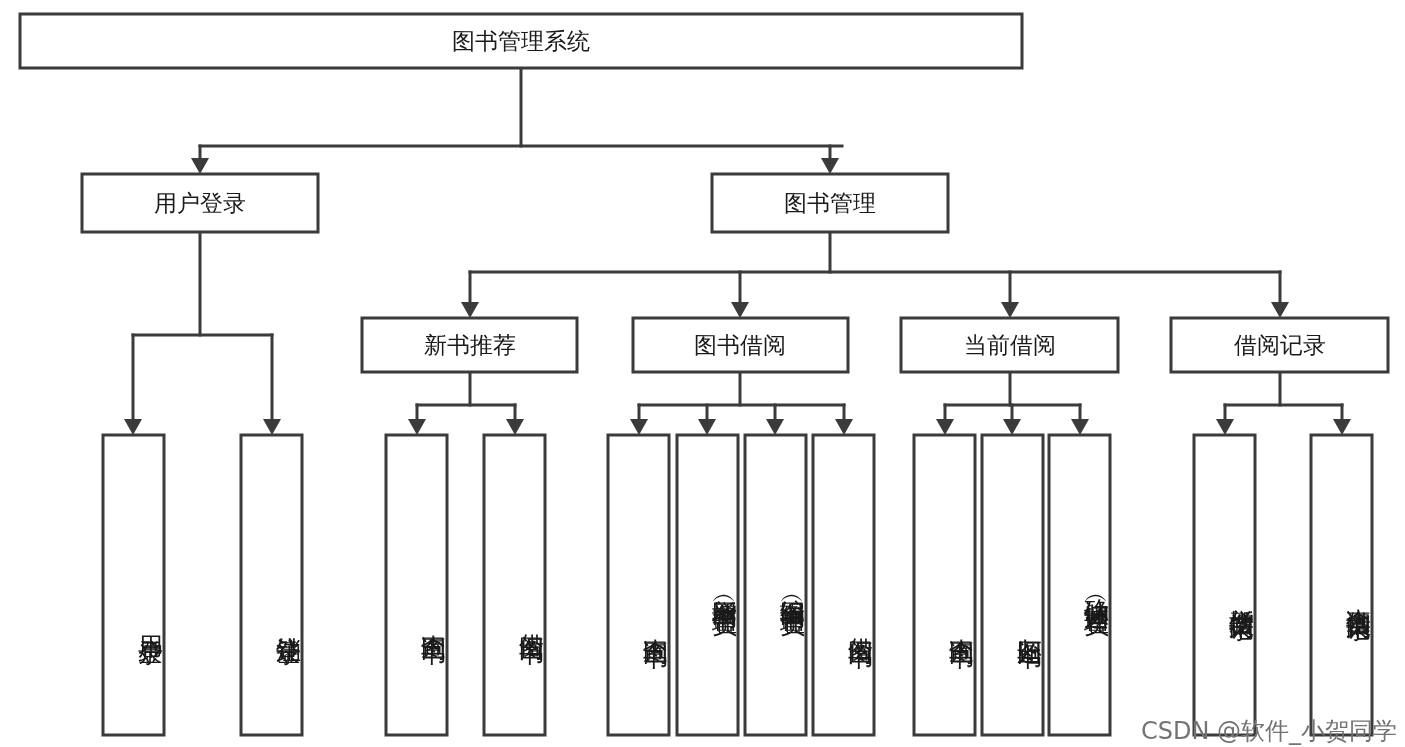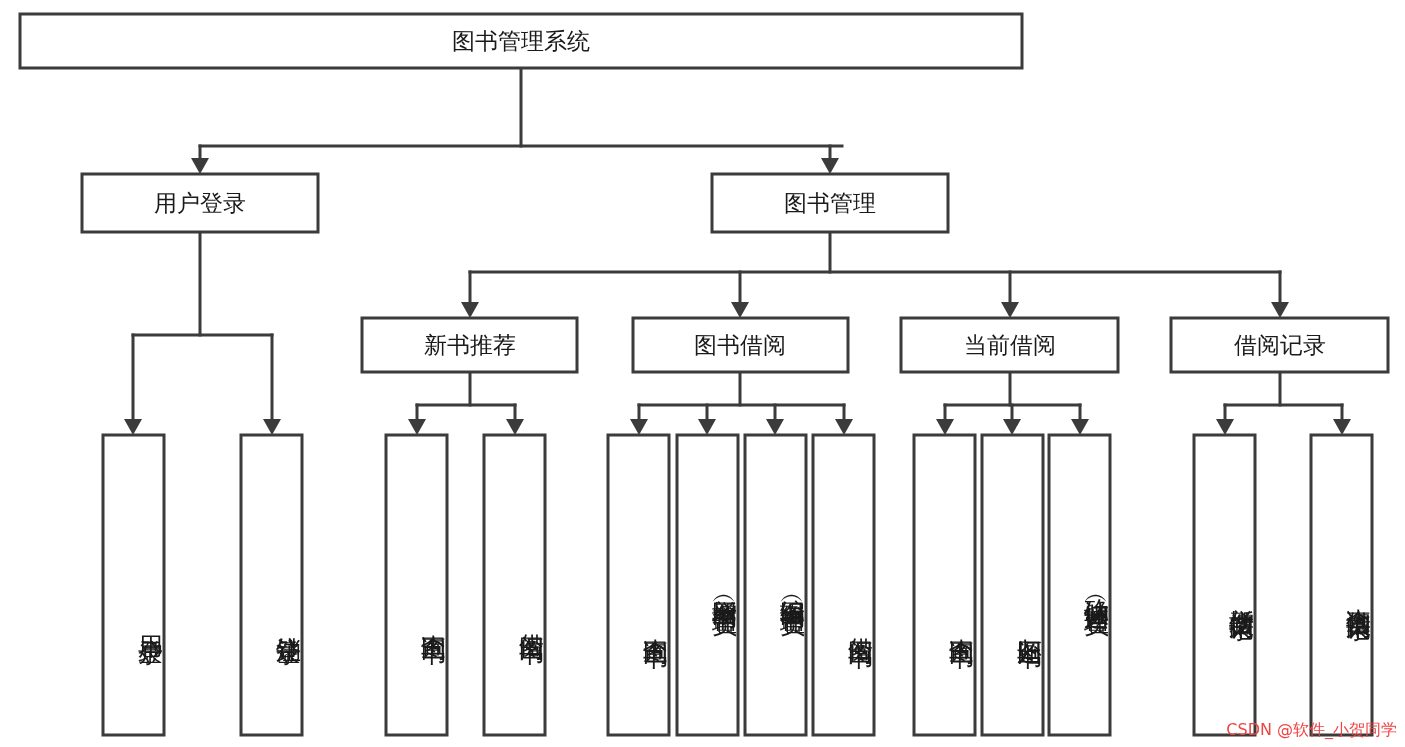--- a/index.html
+++ b/index.html
@@ -60,24 +60,24 @@
     letter-spacing: 2px;
     display: flex;
     align-items: flex-start;
     justify-content: center;
     white-space: nowrap;
     user-select: none;
   }
   .watermark {
     position: absolute;
     right: 8px;
-    bottom: 6px;
-    font-family: "DejaVu Sans", "Liberation Sans", sans-serif;
-    font-size: 16px;
-    color: #ef4444;
+    bottom: 0;
+    font-family: "DejaVu Sans", "Liberation Sans", sans-serif;
+    font-size: 24px;
+    color: #737373;
     white-space: nowrap;
     pointer-events: none;
   }
 </style>
 </head>
 <body>
 
 <div id="diagram-root">
 
   <svg class="diagram-canvas" viewBox="0 0 1405 747" xmlns="http://www.w3.org/2000/svg">

